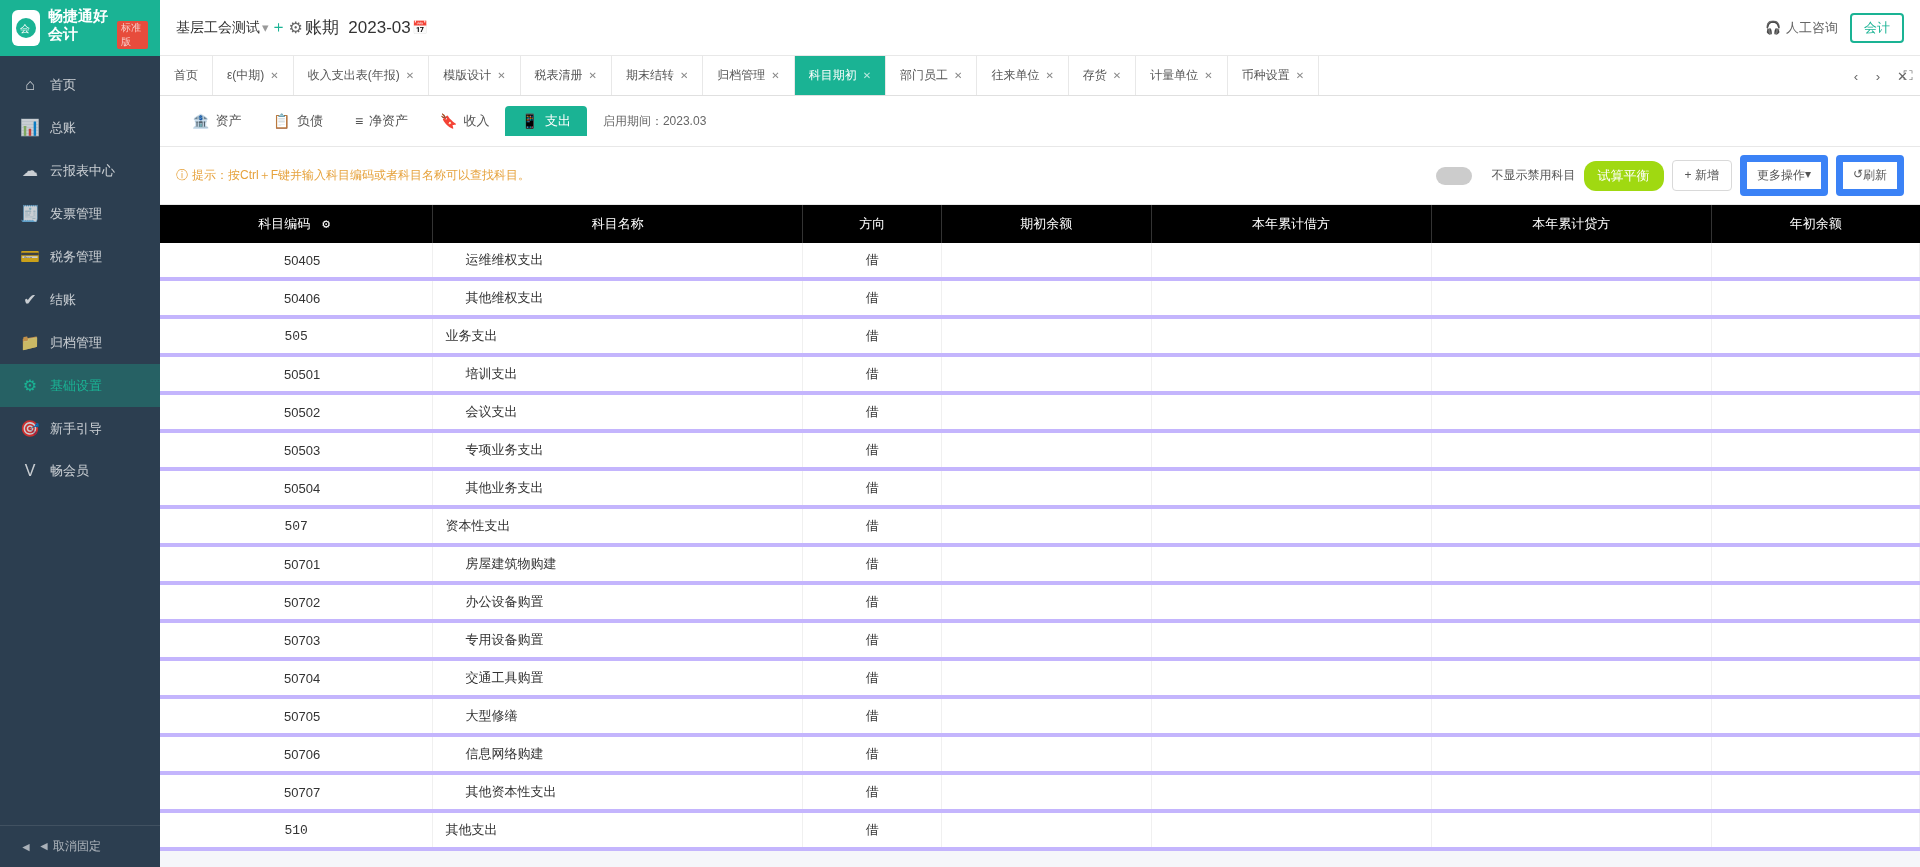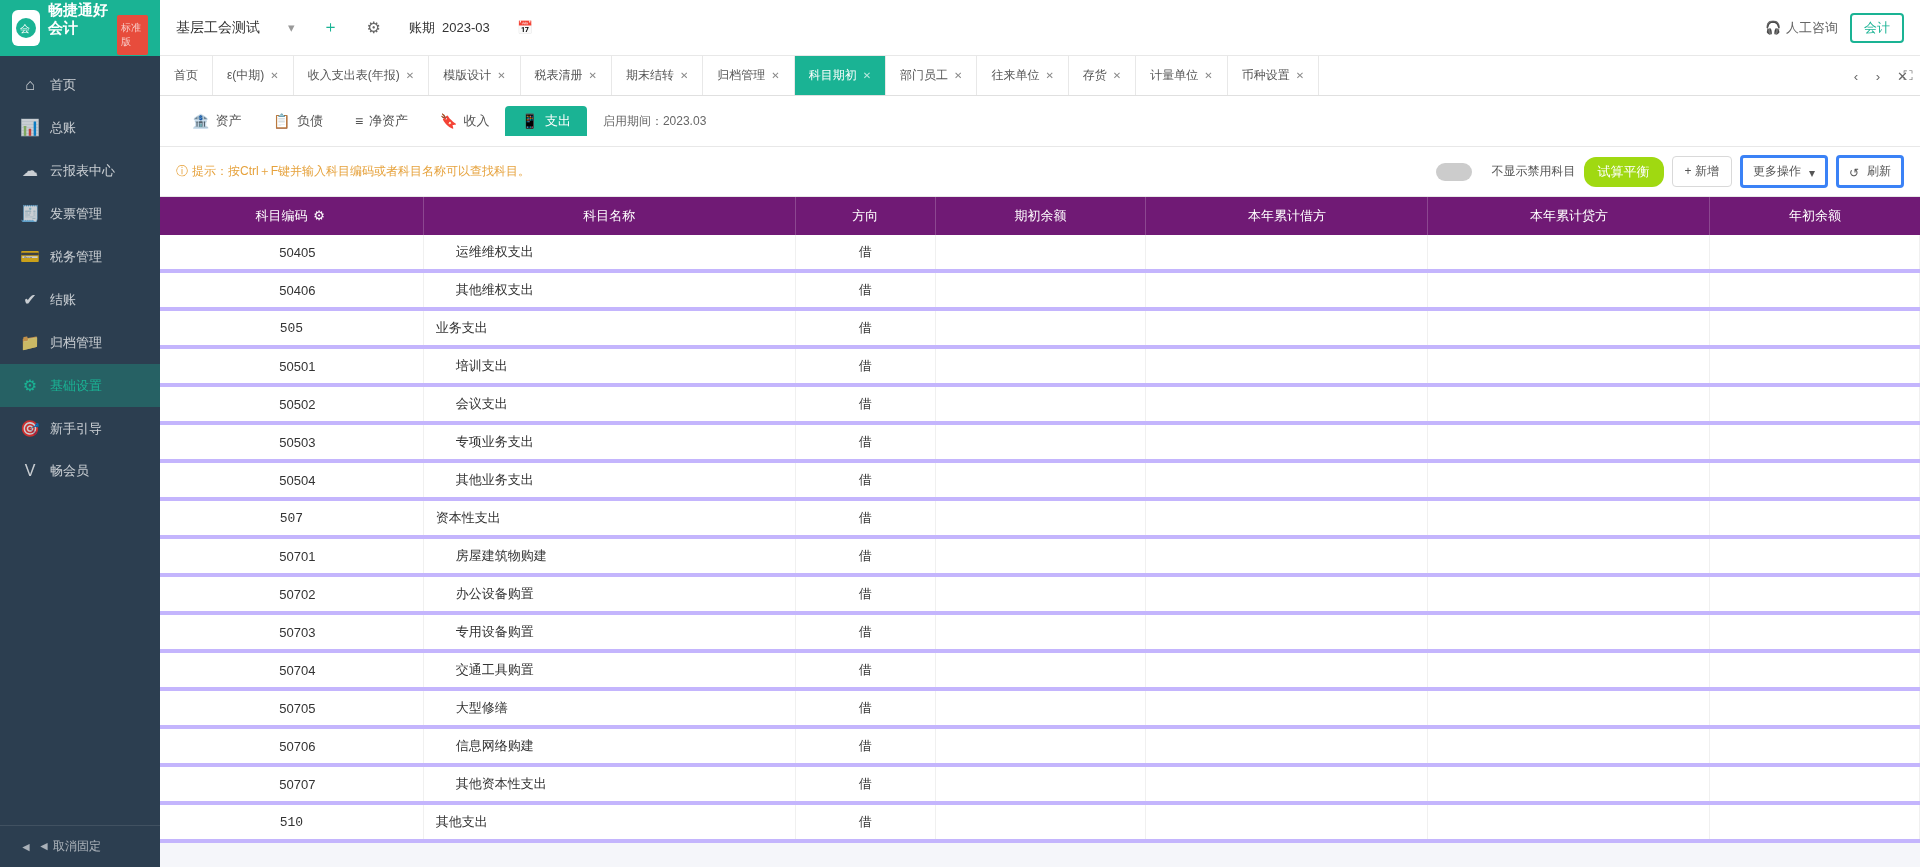--- a/index.html
+++ b/index.html
@@ -5,38 +5,38 @@
     * { margin: 0; padding: 0; box-sizing: border-box; }
     body { font-family: "Microsoft YaHei", "PingFang SC", sans-serif; font-size: 13px; background: #f0f2f5; width: 1920px; height: 867px; overflow: hidden; display: flex; }
 
     
     .sidebar { width: 160px; min-width: 160px; background: #2c3e50; height: 867px; display: flex; flex-direction: column; color: #fff; }
     .sidebar-logo { background: #1ab394; padding: 10px 12px; display: flex; align-items: center; gap: 8px; height: 56px; }
     .sidebar-logo-icon { width: 36px; height: 36px; background: #fff; border-radius: 6px; display: flex; align-items: center; justify-content: center; }
     .sidebar-logo-icon svg { width: 24px; height: 24px; }
     .sidebar-logo-text { display: flex; }
     .sidebar-logo-title { font-size: 15px; font-weight: bold; color: #fff; line-height: 1.2; }
-    .sidebar-logo-sub { font-size: 10px; color: rgba(255,255,255,0.7); background: #e74c3c; padding: 6px 4px; border-radius: 2px; margin-top: 14px; display: inline-block; }
+    .sidebar-logo-sub { font-size: 10px; color: rgba(255,255,255,0.7); background: #e74c3c; padding: 0 4px; border-radius: 2px; margin-top: 14px; display: inline-block; }
     .sidebar-nav { flex: 1; padding-top: 8px; }
     .sidebar-item { display: flex; align-items: center; gap: 10px; padding: 12px 20px; cursor: pointer; color: rgba(255,255,255,0.75); transition: background 0.2s; }
     .sidebar-item.active { background: rgba(26, 179, 148, 0.3); color: #1ab394; }
     .sidebar-item-icon { font-size: 16px; width: 20px; text-align: center; }
     .sidebar-item-label { font-size: 13px; }
     .sidebar-footer { padding: 12px 20px; color: rgba(255,255,255,0.6); font-size: 12px; display: flex; align-items: center; gap: 6px; cursor: pointer; border-top: 1px solid rgba(255,255,255,0.1); }
 
     
     .main { flex: 1; display: flex; flex-direction: column; height: 867px; overflow: hidden; }
 
     
-    .topbar { height: 56px; background: #fff; display: flex; align-items: center; padding: 0 16px; gap: 28px; border-bottom: 1px solid #e8e8e8; box-shadow: 0 1px 4px rgba(0,0,0,0.08); }
+    .topbar { height: 56px; background: #fff; display: flex; align-items: center; padding: 0 16px; gap: 2px; border-bottom: 1px solid #e8e8e8; box-shadow: 0 1px 4px rgba(0,0,0,0.08); }
     .topbar-company { font-size: 14px; color: #333; font-weight: 500; }
     .topbar-arrow { color: #999; cursor: pointer; }
     .topbar-add { color: #1ab394; cursor: pointer; font-size: 16px; }
     .topbar-settings { color: #666; cursor: pointer; font-size: 16px; }
-    .topbar-period { color: #333; font-size: 13px; }
+    .topbar-period { color: #333; font-size: 17px; }
     .topbar-period-icon { color: #1ab394; cursor: pointer; }
     .topbar-right { margin-left: auto; display: flex; align-items: center; gap: 12px; }
     .topbar-service { display: flex; align-items: center; gap: 4px; color: #666; font-size: 13px; cursor: pointer; }
     .topbar-user-btn { border: 2px solid #1ab394; color: #1ab394; background: #fff; padding: 4px 12px; border-radius: 4px; font-size: 13px; cursor: pointer; font-weight: 500; }
 
     
     .tabbar { height: 40px; background: #fff; display: flex; align-items: stretch; border-bottom: 1px solid #e0e0e0; overflow: hidden; position: relative; padding-right: 60px; }
     .tab { display: flex; align-items: center; padding: 0 14px; gap: 6px; font-size: 12px; color: #555; cursor: pointer; border-right: 1px solid #e8e8e8; white-space: nowrap; }
     .tab.active { background: #1ab394; color: #fff; }
     .tab-close { font-size: 10px; color: inherit; opacity: 0.7; cursor: pointer; }
@@ -55,26 +55,26 @@
     .filter-tab-icon { font-size: 14px; }
     .period-info { margin-left: 16px; color: #666; font-size: 12px; }
 
     
     .action-bar { background: #fff; padding: 8px 16px; display: flex; align-items: center; gap: 8px; border-bottom: 1px solid #e8e8e8; }
     .hint-text { flex: 1; font-size: 12px; color: #e6a23c; display: flex; align-items: center; gap: 4px; }
     .toggle-label { font-size: 12px; color: #555; display: flex; align-items: center; gap: 20px; }
     .toggle-switch { width: 36px; height: 18px; background: #ccc; border-radius: 9px; position: relative; cursor: pointer; }
     .btn-primary { background: #a0d911; color: #fff; border: none; padding: 6px 14px; border-radius: 12px; cursor: pointer; font-size: 13px; font-weight: 500; }
     .btn-secondary { background: #fff; color: #555; border: 1px solid #d9d9d9; padding: 6px 12px; border-radius: 4px; cursor: pointer; font-size: 12px; display: flex; align-items: center; gap: 4px; }
-    .btn-icon { background: #fff; color: #555; border: 3px solid #3b82f6; padding: 5px 10px; border-radius: 4px; cursor: pointer; font-size: 12px; display: flex; align-items: flex-end; gap: 8px; }
+    .btn-icon { background: #fff; color: #555; border: 7px solid #3b82f6; padding: 5px 10px; border-radius: 4px; cursor: pointer; font-size: 12px; display: flex; align-items: flex-start; gap: 0; }
 
     
     .table-container { flex: 1; overflow: auto; }
     table { width: 100%; border-collapse: collapse; background: #fff; }
-    thead tr { background: #701a75; }
+    thead tr { background: #000000; font-family: Liberation Mono, monospace; }
     thead th { color: #fff; padding: 10px 12px; font-size: 13px; font-weight: 500; text-align: center; border-right: 1px solid rgba(255,255,255,0.2); white-space: nowrap; }
     thead th:last-child { border-right: none; }
     tbody tr { border-bottom: 4px solid #c4b5fd; }
     tbody td { padding: 8px 12px; font-size: 13px; color: #333; text-align: center; border-right: 1px solid #f0f0f0; }
     tbody td:first-child { text-align: center; }
     tbody td:nth-child(2) { text-align: left; padding-left: 20px; }
     .row-parent > td:first-child { font-weight: 500; font-family: Liberation Mono, monospace; }
     .row-parent > td:nth-child(2) { padding-left: 12px; font-weight: 500; }
     .row-child > td:first-child { padding-left: 24px; }
     .row-child > td:nth-child(2) { padding-left: 32px; }

